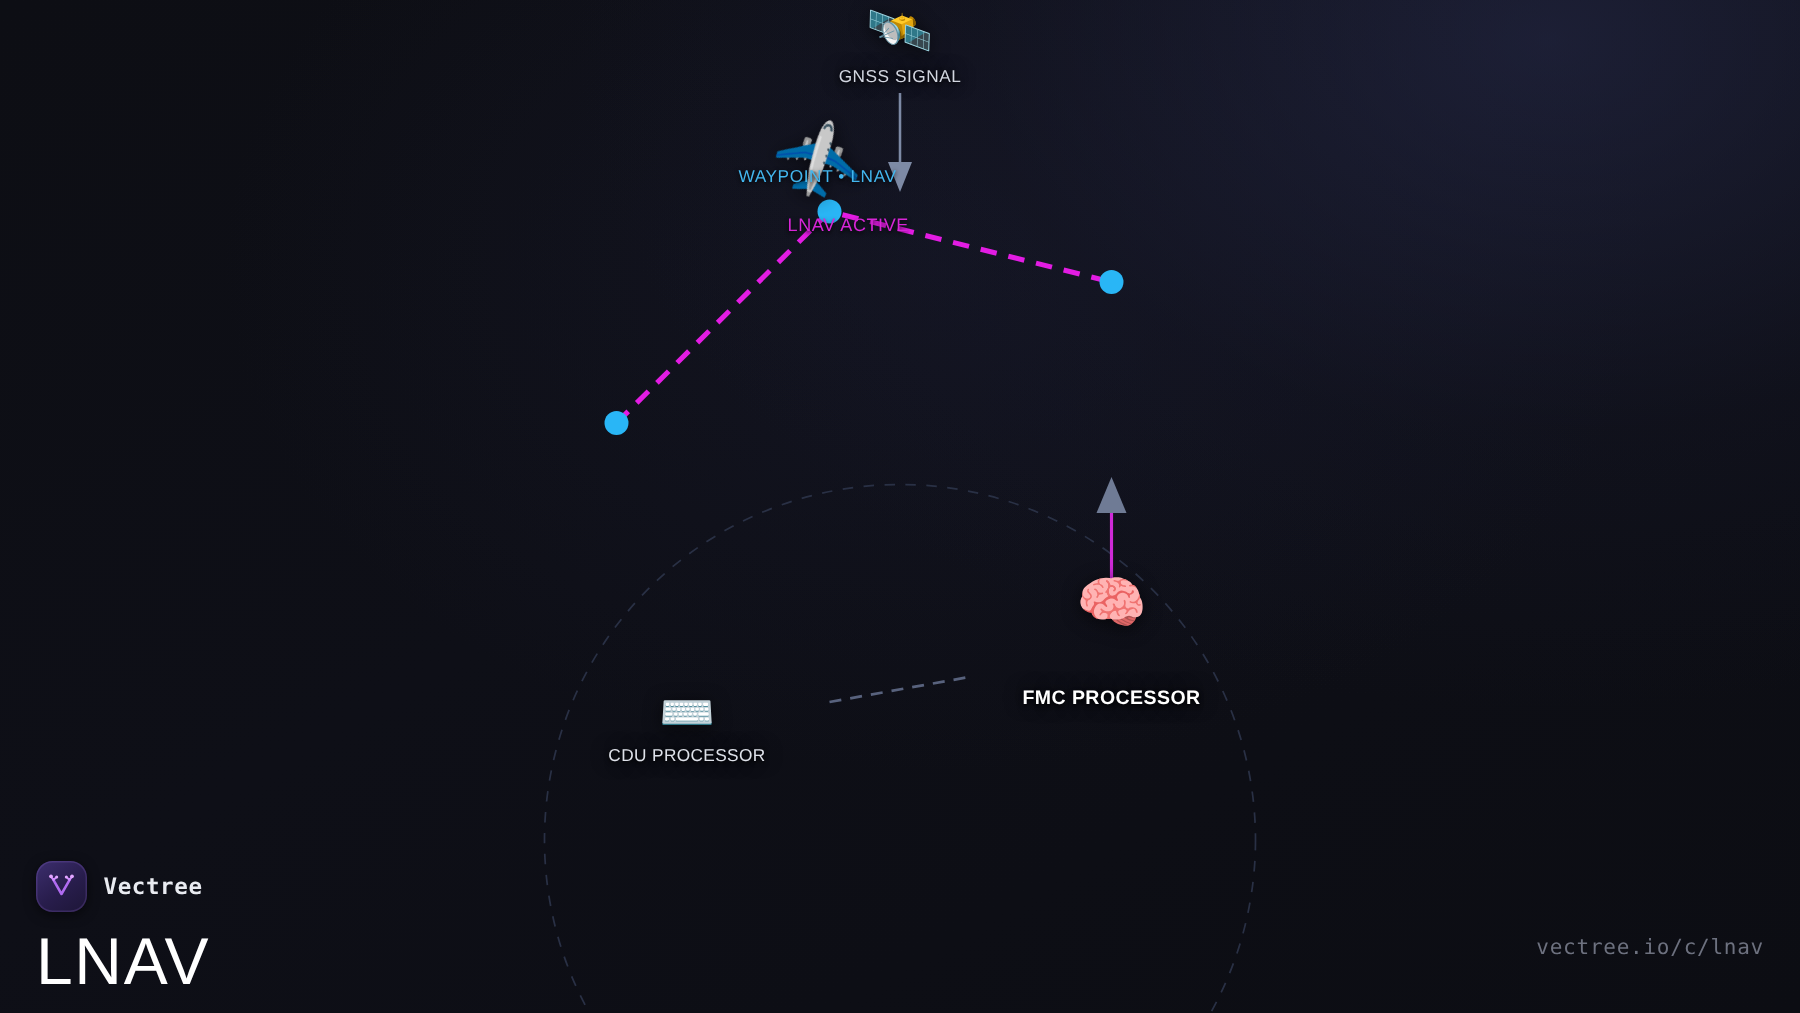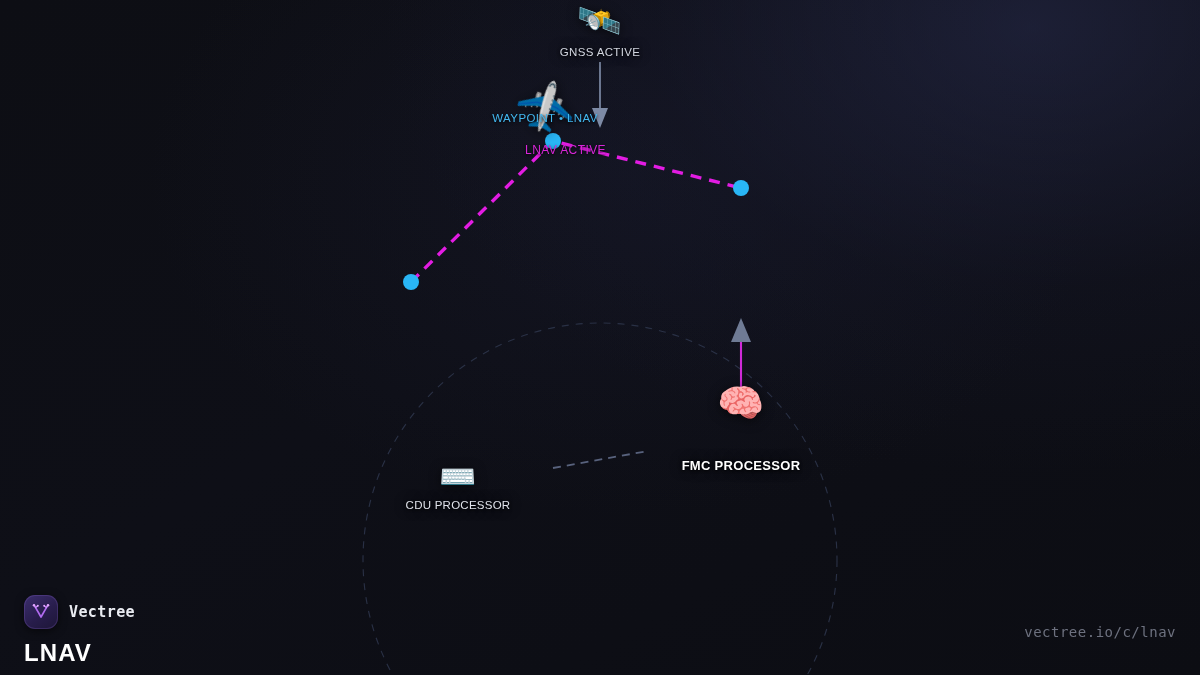--- a/index.html
+++ b/index.html
@@ -53,34 +53,34 @@
   #node-fmc { left:741px; top:428px; }
   #node-fmc .glyph { font-size:38px; }
   #node-fmc .caption { font-size:13px; font-weight:bold; color:#ffffff; letter-spacing:.3px;margin-top:36px; }
 
   
   #node-cdu { left:458px; top:486px; }
   #node-cdu .glyph { font-size:30px; }
   #node-cdu .caption { font-size:11.5px; color:#dfe2ea; letter-spacing:.25px; }
 
   
-  #brand { position:absolute; left:24px; top:574px;margin-top:21px; }
+  #brand { position:absolute; left:24px; top:574px; }
   #brand-row { display:flex; align-items:center; gap:11px; }
   #brand-logo {
     width:34px; height:34px; border-radius:11px;
     background:linear-gradient(145deg,#3c2e6e 0%,#281d4c 55%,#1d1637 100%);
     display:flex; align-items:center; justify-content:center;
     box-shadow:0 2px 8px rgba(0,0,0,.55), inset 0 0 0 1px rgba(150,110,220,.22);
   }
   #brand-name {
     font-family:"DejaVu Sans Mono", monospace; font-weight:bold;
     font-size:15px; color:#e9ebf1; letter-spacing:.4px;
   }
   #page-title {
-    margin-top:12px; font-size:24px; font-weight:bold;
+    margin-top:12px; font-size:44px; font-weight:normal;
     color:#ffffff; letter-spacing:1.1px; line-height:1;
   }
   #footer-url {
     position:absolute; right:24px; top:624px;
     font-family:"DejaVu Sans Mono", monospace; font-size:14px;
     color:#6d717f; letter-spacing:.5px;
   }
 </style>
 </head>
 <body>
@@ -101,21 +101,21 @@
     <line x1="741" y1="396" x2="741" y2="338" stroke="#cf2ad8" stroke-width="2.1"></line>
     <polygon points="741,318 731,342 751,342" fill="#6f7b95"></polygon>
 
     <circle cx="411" cy="282" r="8" fill="#29b6f6"></circle>
     <circle cx="553" cy="141" r="8" fill="#29b6f6"></circle>
     <circle cx="741" cy="188" r="8" fill="#29b6f6"></circle>
   </svg>
 
   <div class="node" id="node-gnss">
     <span class="glyph">🛰️</span>
-    <span class="caption">GNSS ACTIVE</span>
+    <span class="caption">GNSS SIGNAL</span>
   </div>
 
   <div class="node" id="node-aircraft">
     <span class="glyph">✈️</span>
   </div>
 
   <div id="label-waypoint">WAYPOINT • LNAV</div>
   <div id="label-lnav">LNAV ACTIVE</div>
 
   <div class="node" id="node-fmc">

